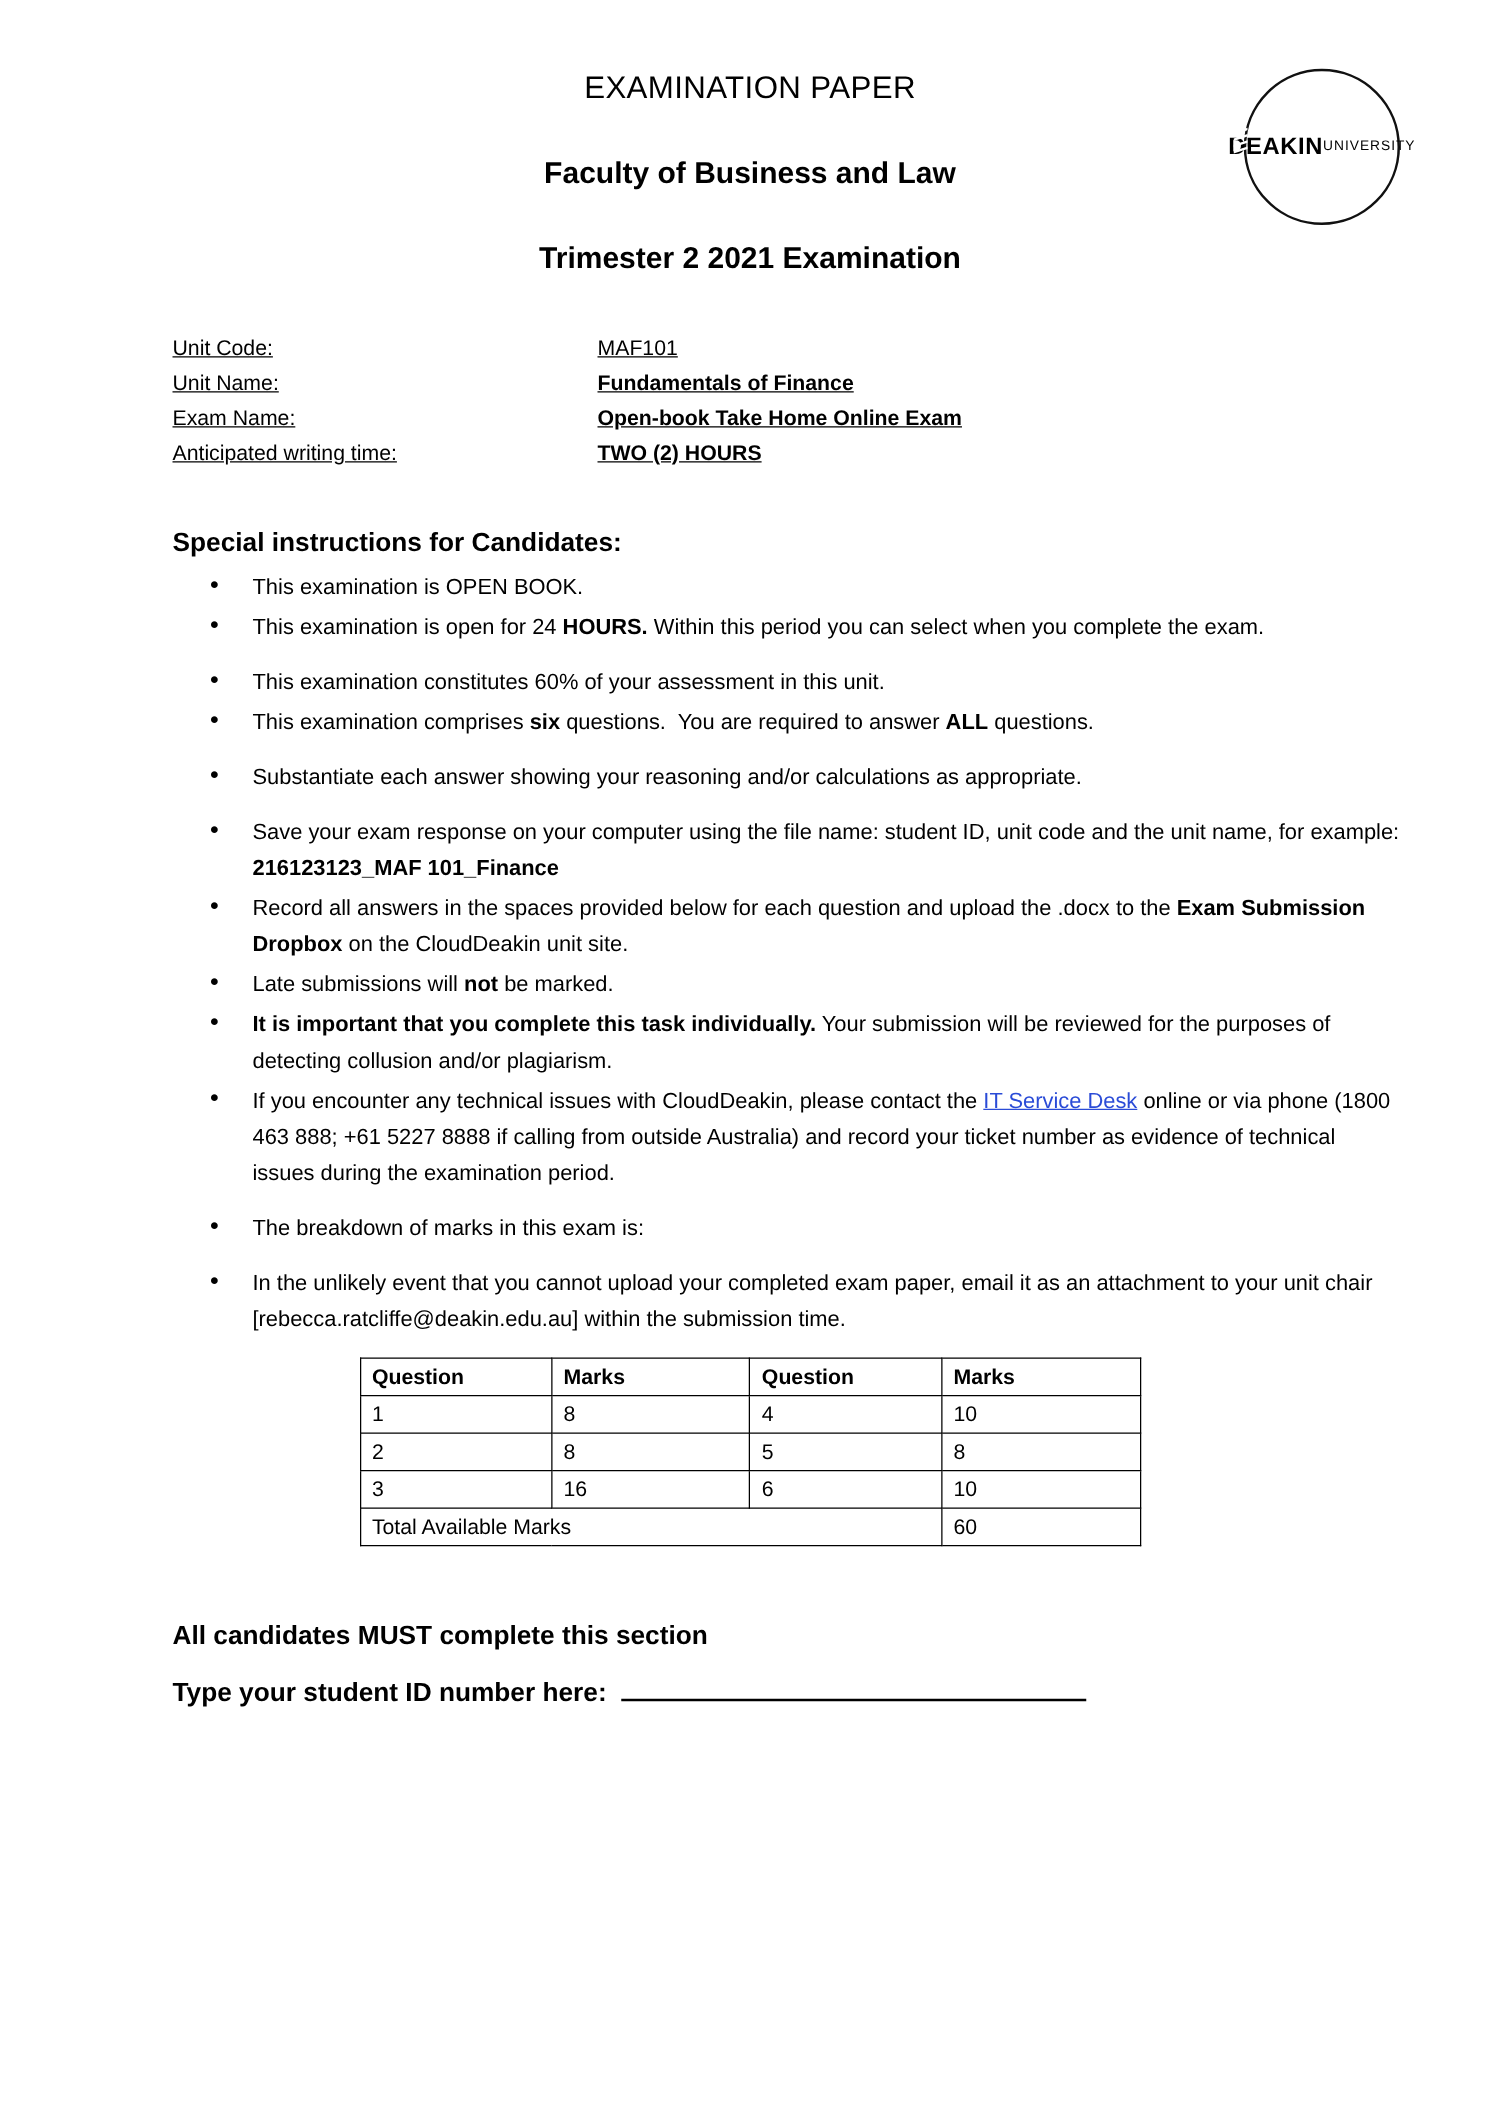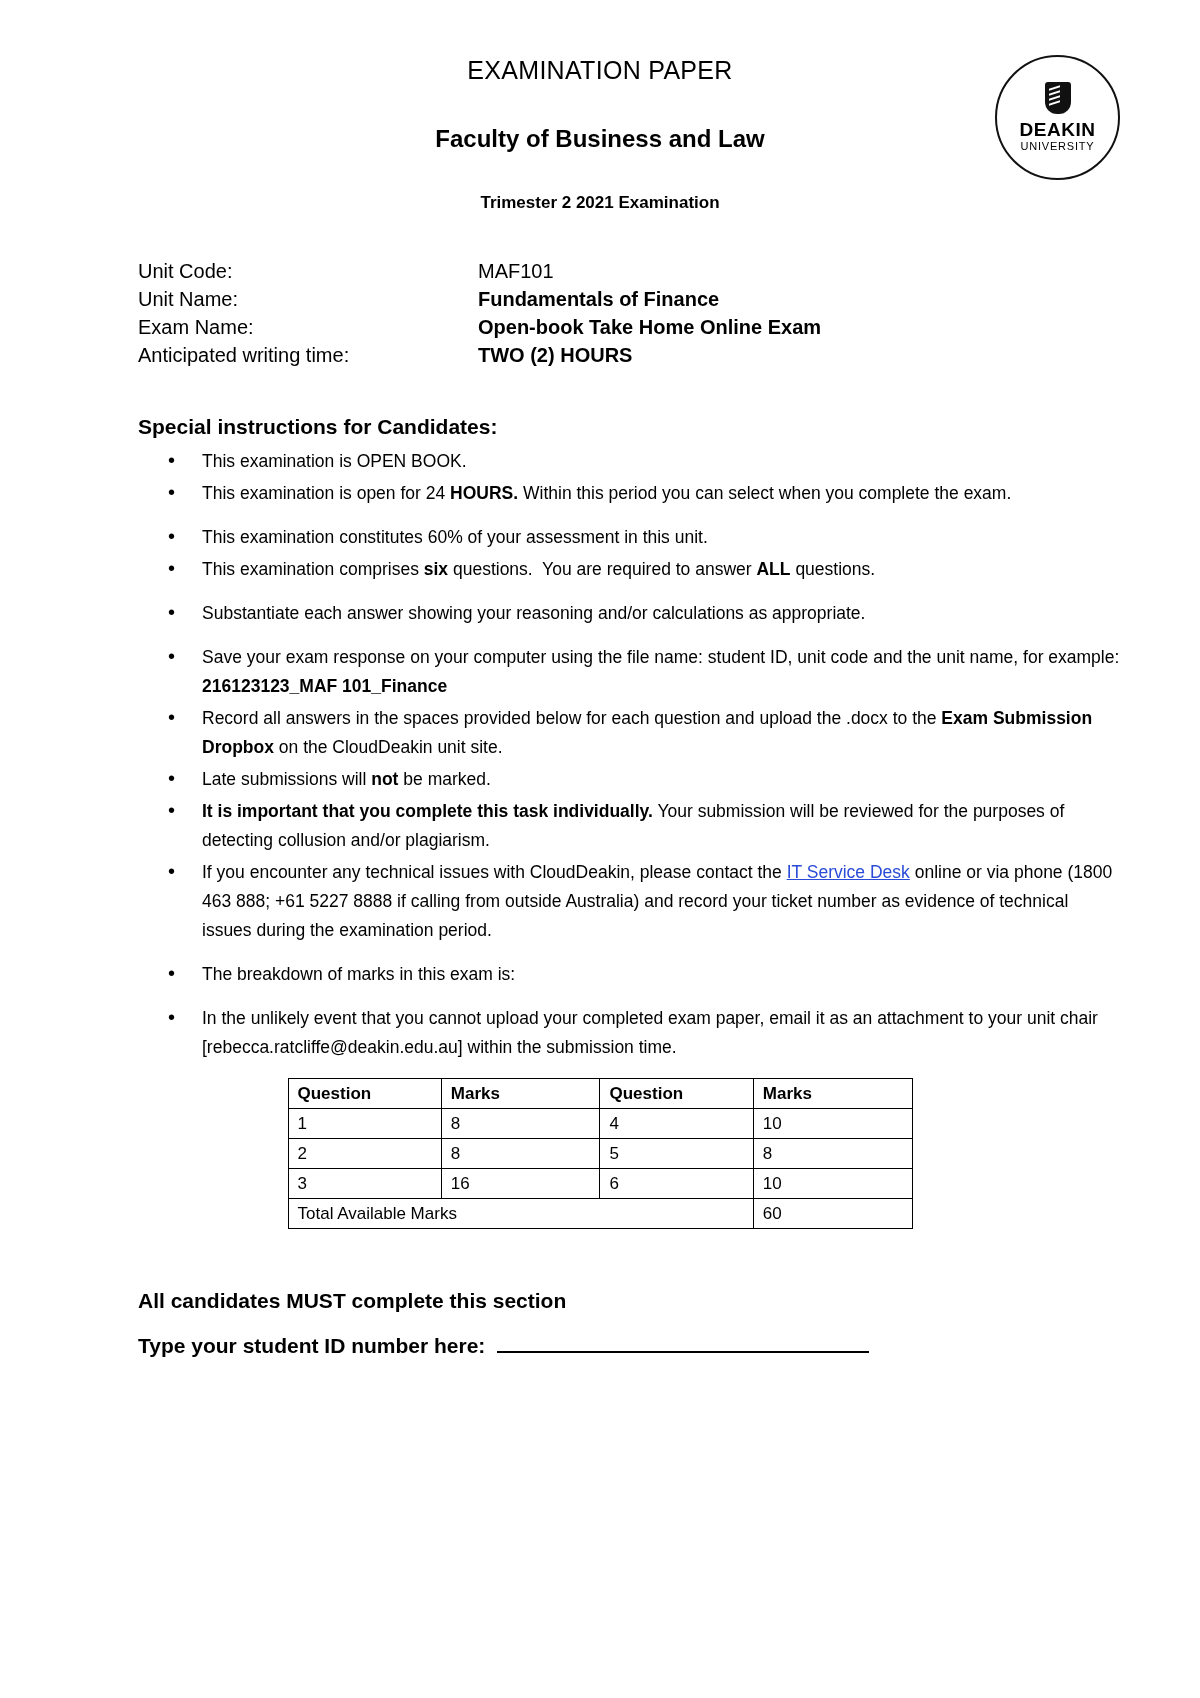--- a/index.html
+++ b/index.html
@@ -25,21 +25,21 @@
   
   .logo {
     position: absolute;
     top: 55px;
     right: 80px;
     width: 125px;
     height: 125px;
     border: 2px solid #111;
     border-radius: 50%;
     display: flex;
-    flex-direction: column;
+    flex-direction: row;
     align-items: center;
     justify-content: center;
     box-sizing: border-box;
   }
   .logo-mark {
     width: 26px;
     height: 32px;
     background: #111;
     border-radius: 3px 3px 12px 12px;
     position: relative;
@@ -77,33 +77,34 @@
     letter-spacing: 0.3px;
     margin: 0 0 40px 0;
     font-weight: normal;
   }
   .faculty {
     font-size: 24px;
     font-weight: bold;
     margin: 0 0 40px 0;
   }
   .trimester {
-    font-size: 17px;
+    font-size: 24px;
     font-weight: bold;
     margin: 0 0 44px 0;
   }
   
   .info {
     margin: 0 0 0 138px;
     width: 900px;
   }
   .info-row {
     display: flex;
-    font-size: 20px;
+    font-size: 17px;
     line-height: 28px;
+    text-decoration: underline;
   }
   .info-label {
     width: 340px;
     flex: 0 0 340px;
   }
   .info-value {
     font-weight: bold;
   }
   .info-row.plain .info-value { font-weight: normal; }
   

